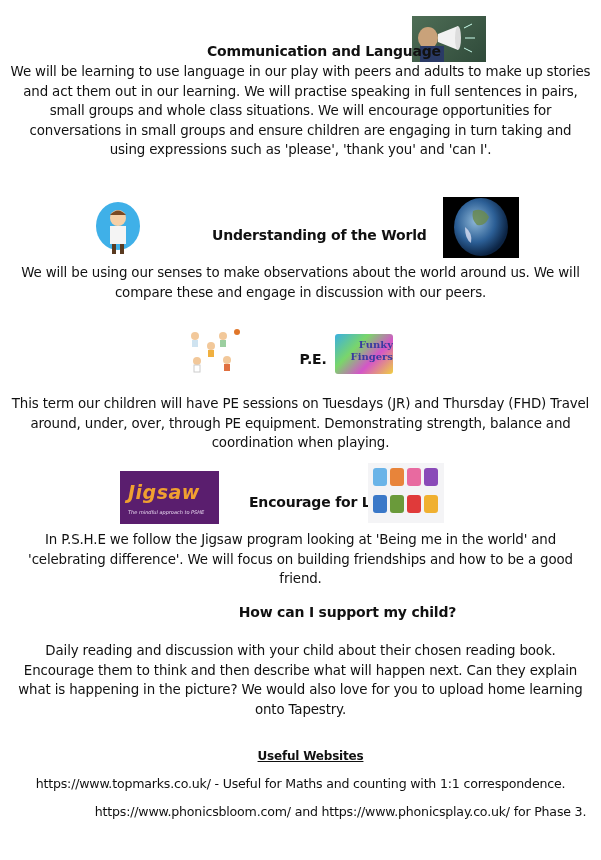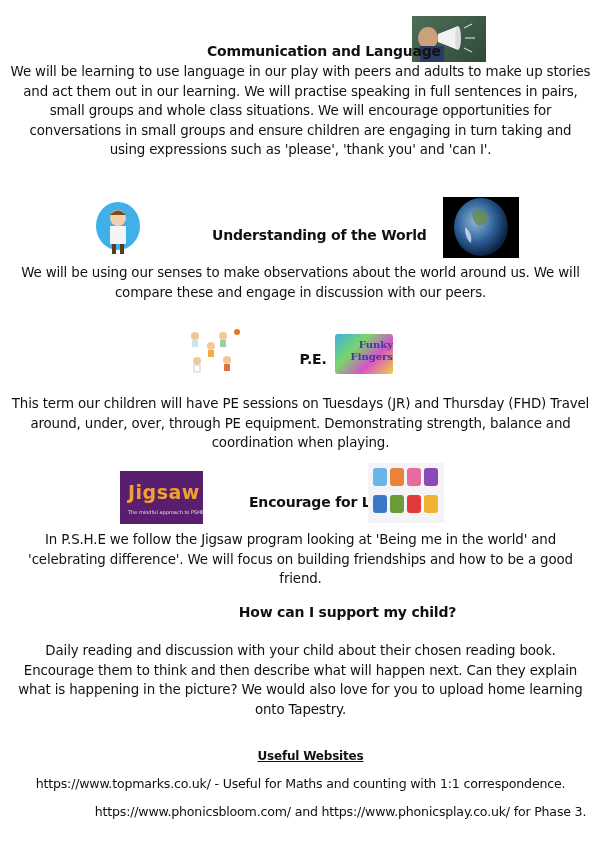--- a/index.html
+++ b/index.html
@@ -72,21 +72,21 @@
 </div>
 <div class="heading" style="left:276px; top:351px; width:40px;">P.E.</div>
 <div class="img" style="left:335px; top:334px; width:58px; height:40px; border-radius:3px; background:linear-gradient(135deg,#3bb0e0 0%,#7ad66a 35%,#d455c8 65%,#f0d040 100%);">
   <div style="position:absolute; left:0; top:5px; width:58px; text-align:right; font-family:'DejaVu Serif',serif; font-weight:bold; font-size:10px; line-height:12px; color:#3a3aa0;">
     <div>Funky</div>
     <div>Fingers</div>
   </div>
 </div>
 <div class="para" style="top:387px;margin-top:7px;">This term our children will have PE sessions on Tuesdays (JR) and Thursday (FHD) Travel around, under, over, through PE equipment.  Demonstrating strength, balance and coordination when playing.</div>
 
-<div class="img" style="left:120px; top:471px; width:83px; height:53px; background:#5a1e6e;">
+<div class="img" style="left:120px; top:471px; width:99px; height:53px; background:#5a1e6e;font-style:italic;">
   <div style="position:absolute; left:8px; top:10px; font-weight:bold; font-size:19px; color:#f0a030; letter-spacing:0.5px; font-family:'DejaVu Sans',sans-serif;">Jigsaw</div>
   <div style="position:absolute; left:8px; top:38px; font-size:5px; color:#e8d8f0; white-space:nowrap;">The mindful approach to PSHE</div>
 </div>
 <div class="heading" style="left:232px; top:494px; width:125px;">Encourage for Life</div>
 <div class="img" style="left:368px; top:463px; width:76px; height:60px; background:#f4f4f6;">
   <svg width="76" height="60" viewBox="0 0 76 60">
     <rect x="5" y="5" width="14" height="18" rx="3" fill="#6ab4e8"></rect>
     <rect x="22" y="5" width="14" height="18" rx="3" fill="#e8843a"></rect>
     <rect x="39" y="5" width="14" height="18" rx="3" fill="#e86aa0"></rect>
     <rect x="56" y="5" width="14" height="18" rx="3" fill="#8a4ab8"></rect>

